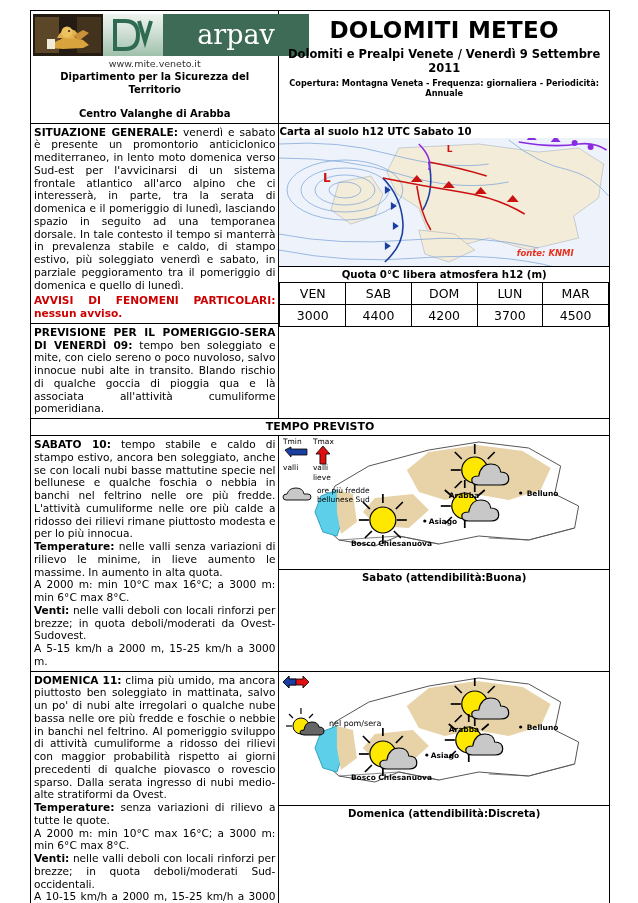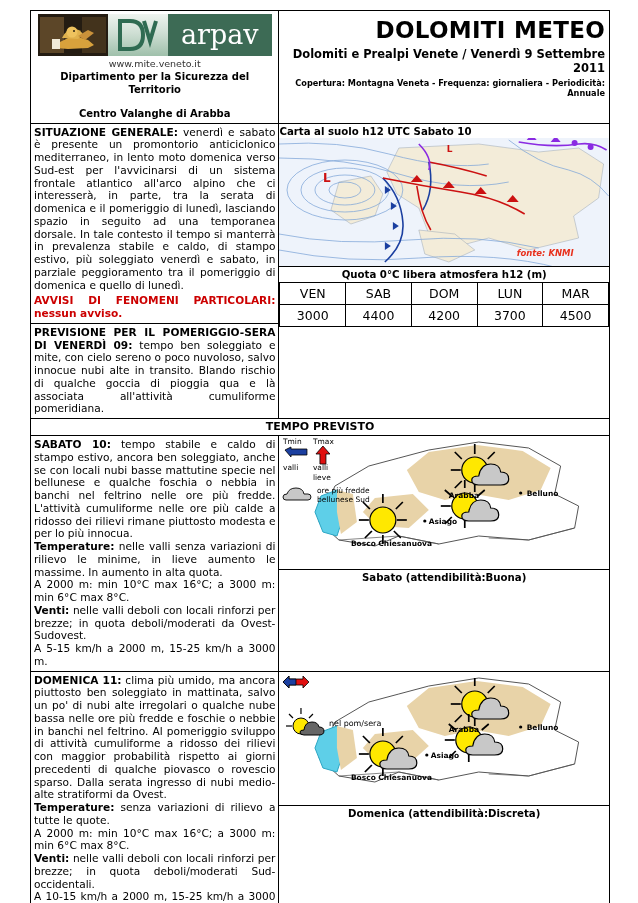--- a/index.html
+++ b/index.html
@@ -10,31 +10,31 @@
     font-family: "DejaVu Sans", sans-serif;
     color:#000;
   }
   .page { position:relative; width:638px; height:903px; padding:10px 28px 0 30px; }
 
   table.frame { border-collapse: collapse; width:580px; table-layout:fixed; }
   table.frame td, table.frame th { border:1px solid #000; vertical-align:top; padding:0; }
 
   
   .hdr-left { width:248px; text-align:center; padding:3px 2px 2px 2px !important; }
-  .logo-row { display:flex; width:234px; height:42px; margin:0 auto; }
+  .logo-row { display:flex; width:276px; height:42px; margin:0 auto; }
   .logo-lion { width:70px; background:#2a2118; position:relative; overflow:hidden; }
   .lion-svg { display:block; width:100%; height:100%; }
   .logo-dv { width:60px; background:linear-gradient(180deg,#eef3ef 0%,#cfdfd4 45%,#9fc0ab 100%); position:relative; }
   .logo-dv svg { position:absolute; left:6px; top:3px; }
   .logo-word { flex:1; background:#3d6b55; color:#fff; font-family:"DejaVu Serif", serif;
                font-size:27px; line-height:42px; text-align:center; letter-spacing:0px; }
   .site { font-size:9.5px; color:#333; margin-top:2px; }
   .dept { font-size:10px; font-weight:bold; margin-top:2px; line-height:1.25; }
 
-  .hdr-right { width:330px; text-align:right; padding:6px 4px 4px 4px !important; }
+  .hdr-right { width:330px; text-align:center; padding:6px 4px 4px 4px !important; }
   .big-title { font-size:23px; font-weight:bold; letter-spacing:0.3px; }
   .sub-title { font-size:11.5px; font-weight:bold; margin-top:4px; }
   .sub-title2 { font-size:8.2px; font-weight:bold; margin-top:3px; }
 
   
   .txt { padding:2px 3px 3px 3px !important; font-size:10.6px; line-height:1.205; text-align:justify; }
   .txt b { font-weight:bold; }
   .warn { color:#cc0000; font-weight:bold; }
   .warn span { font-weight:bold; }
   .band { text-align:center; font-weight:bold; font-size:11px; padding:1px 0 2px 0 !important; }

